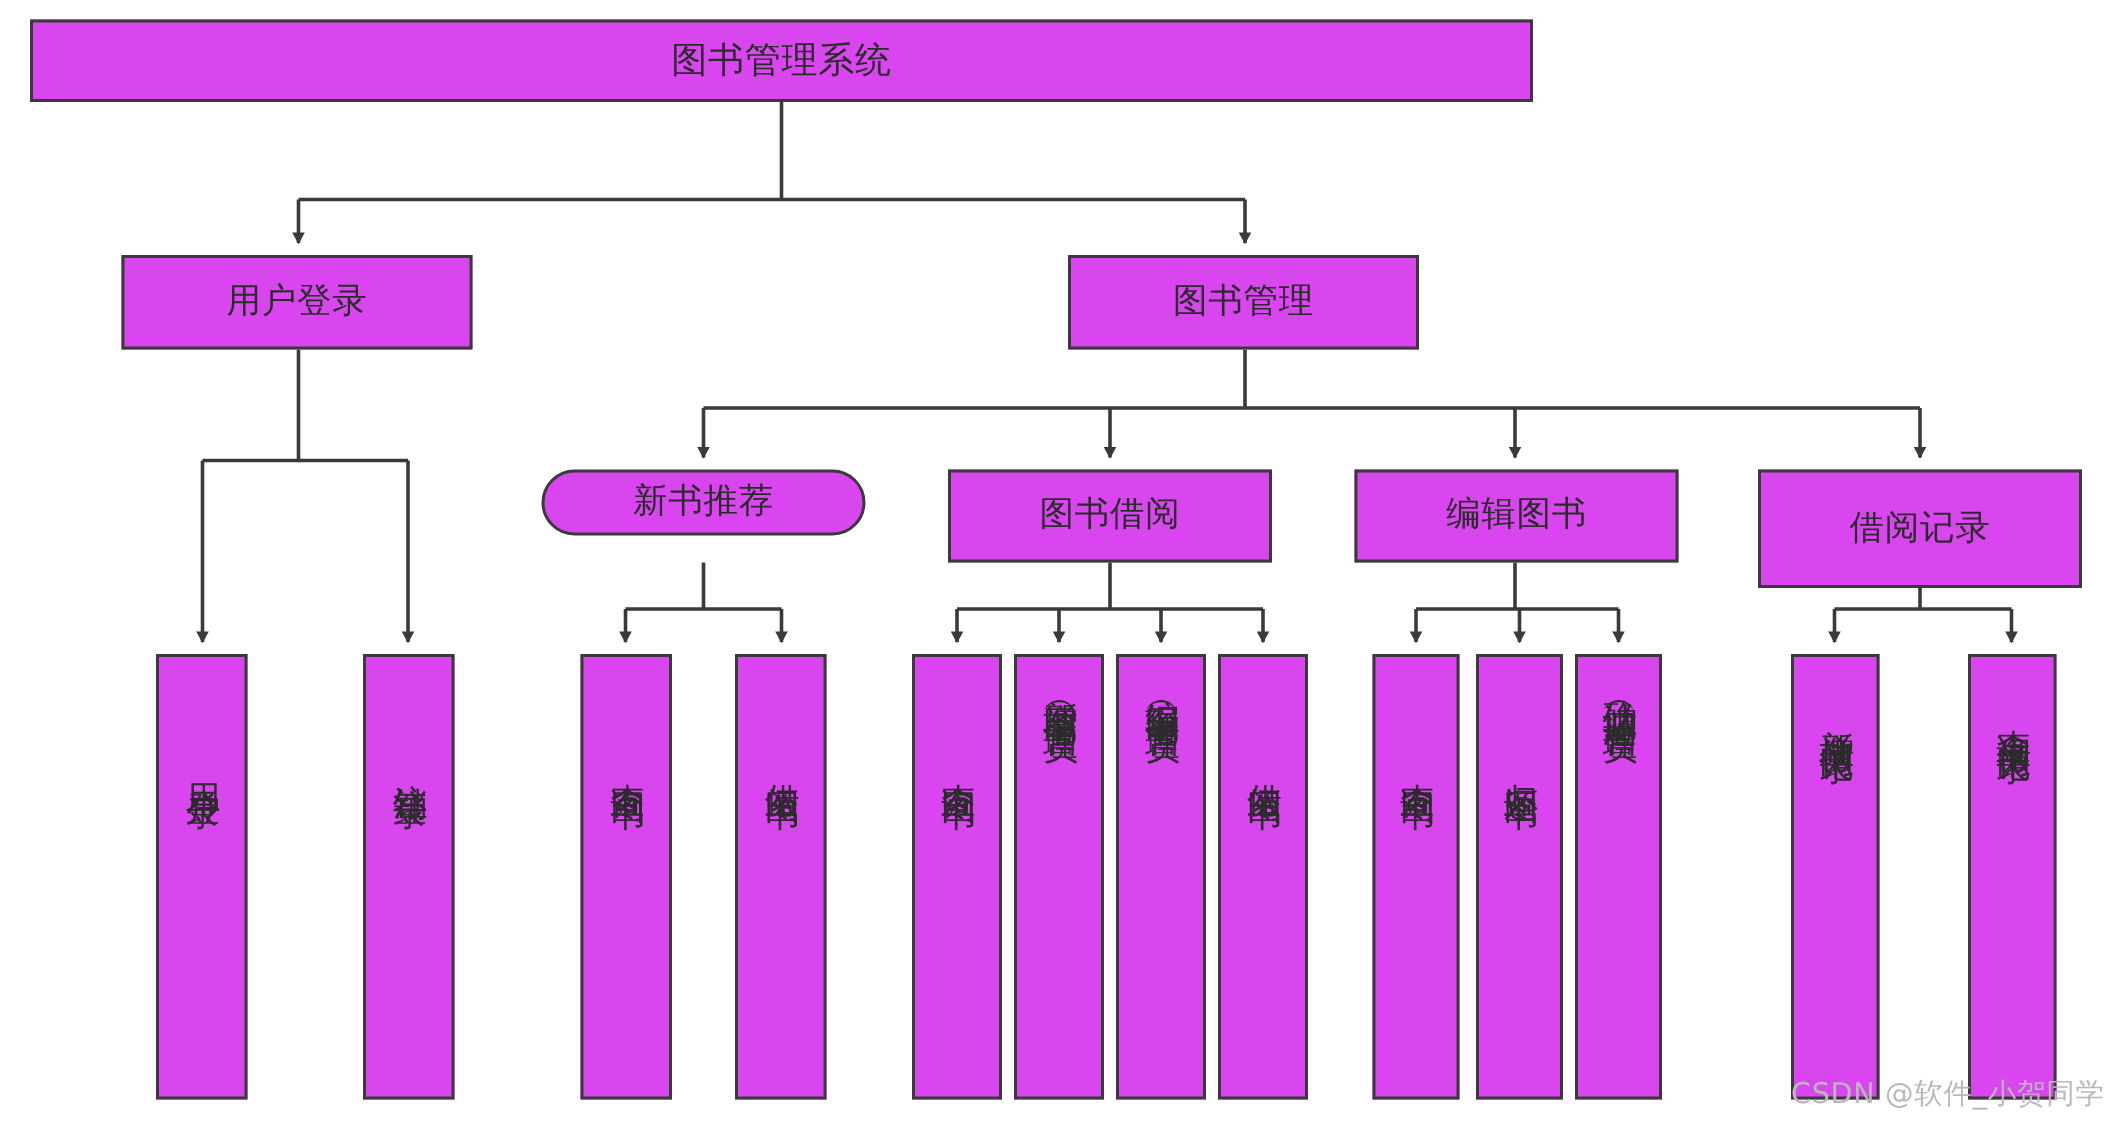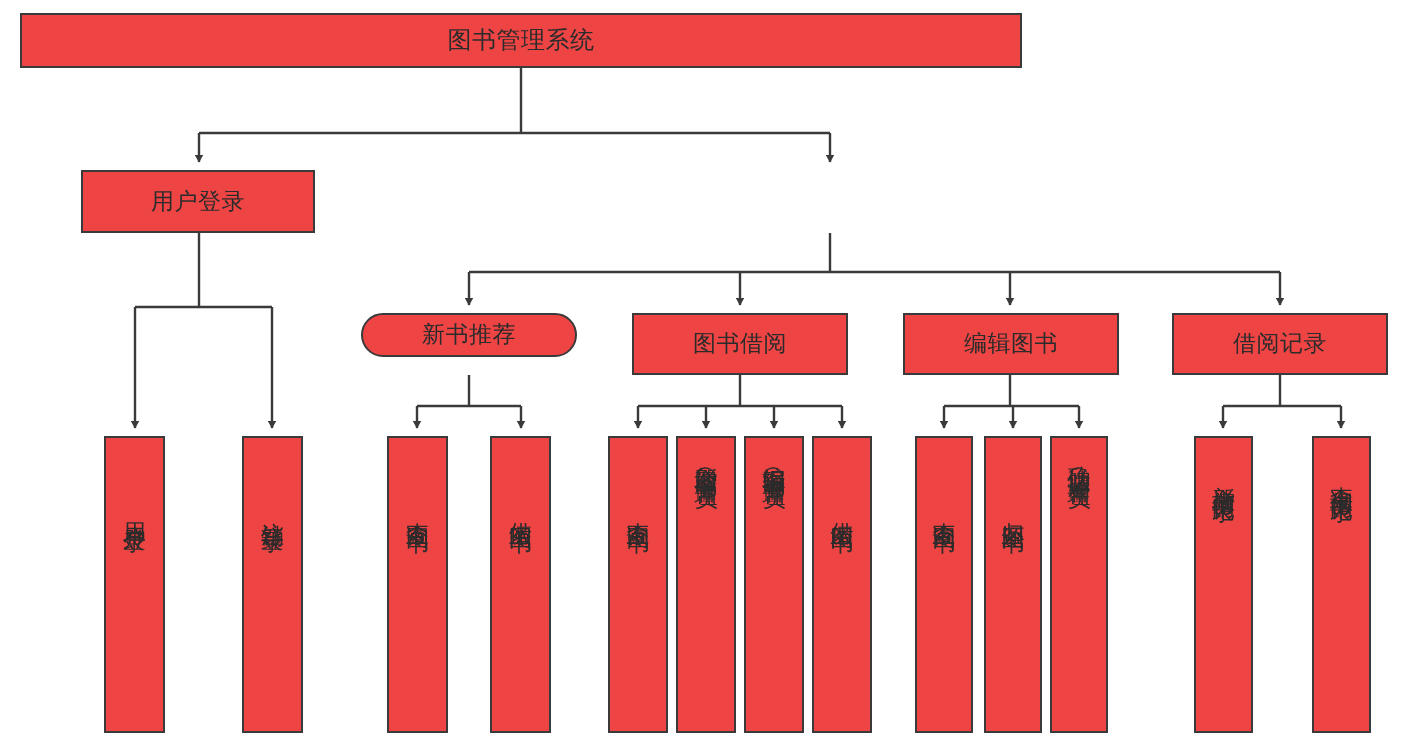--- a/index.html
+++ b/index.html
@@ -22,21 +22,21 @@
     position: absolute;
     left: 0;
     top: 0;
     width: 1405px;
     height: 747px;
     pointer-events: none;
   }
   .node {
     position: absolute;
     box-sizing: border-box;
-    background: #ef4444;
+    background: #d946ef;
     border: 2px solid #3a3a3a;
     display: flex;
     align-items: center;
     justify-content: center;
     overflow: hidden;
   }
   .node-label {
     color: #2b2b2b;
     line-height: 1.12;
     text-align: center;
@@ -132,34 +132,37 @@
   </svg>
 
   <div class="node horizontal root" style="left:20px; top:13px; width:1002px; height:55px;">
     <span class="node-label">图书管理系统</span>
   </div>
 
   <div class="node horizontal" style="left:81px; top:170px; width:234px; height:63px;">
     <span class="node-label">用户登录</span>
   </div>
 
+  <div class="node horizontal" style="left:712px; top:170px; width:234px; height:63px;">
+    <span class="node-label">图书管理</span>
+  </div>
 
   <div class="node horizontal" style="left:361px; top:313px; width:216px; height:44px;border-radius:27px;">
     <span class="node-label">新书推荐</span>
   </div>
 
   <div class="node horizontal" style="left:632px; top:313px; width:216px; height:62px;align-items:center;">
     <span class="node-label">图书借阅</span>
   </div>
 
   <div class="node horizontal" style="left:903px; top:313px; width:216px; height:62px;">
     <span class="node-label">编辑图书</span>
   </div>
 
-  <div class="node horizontal" style="left:1172px; top:313px; width:216px; height:62px;">
+  <div class="node horizontal" style="left:1172px; top:313px; width:216px; height:79px;">
     <span class="node-label">借阅记录</span>
   </div>
 
   <div class="node vertical" style="left:104px; top:436px; width:61px; height:297px; padding-top:66px;">
     <span class="node-label">用户登录</span>
   </div>
 
   <div class="node vertical" style="left:242px; top:436px; width:61px; height:297px; padding-top:66px;">
     <span class="node-label">注销登录</span>
   </div>
@@ -201,14 +204,15 @@
   </div>
 
   <div class="node vertical" style="left:1194px; top:436px; width:59px; height:297px; padding-top:30px;">
     <span class="node-label">新增借阅记录</span>
   </div>
 
   <div class="node vertical" style="left:1312px; top:436px; width:59px; height:297px; padding-top:30px;">
     <span class="node-label">查询借阅记录</span>
   </div>
 
+  <div class="watermark" style="left:1194px; top:716px;">CSDN @软件_小贺同学</div>
 
 </div>
 
 </body></html>

